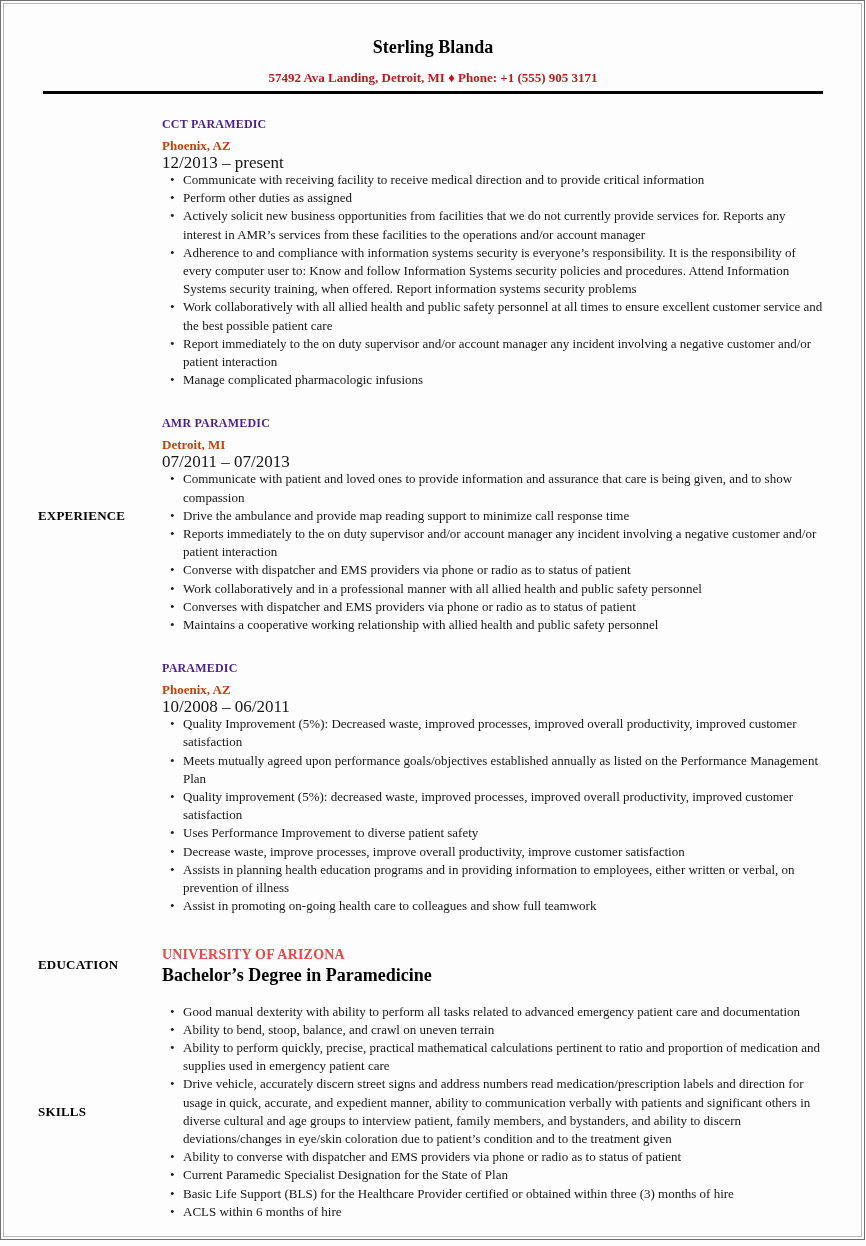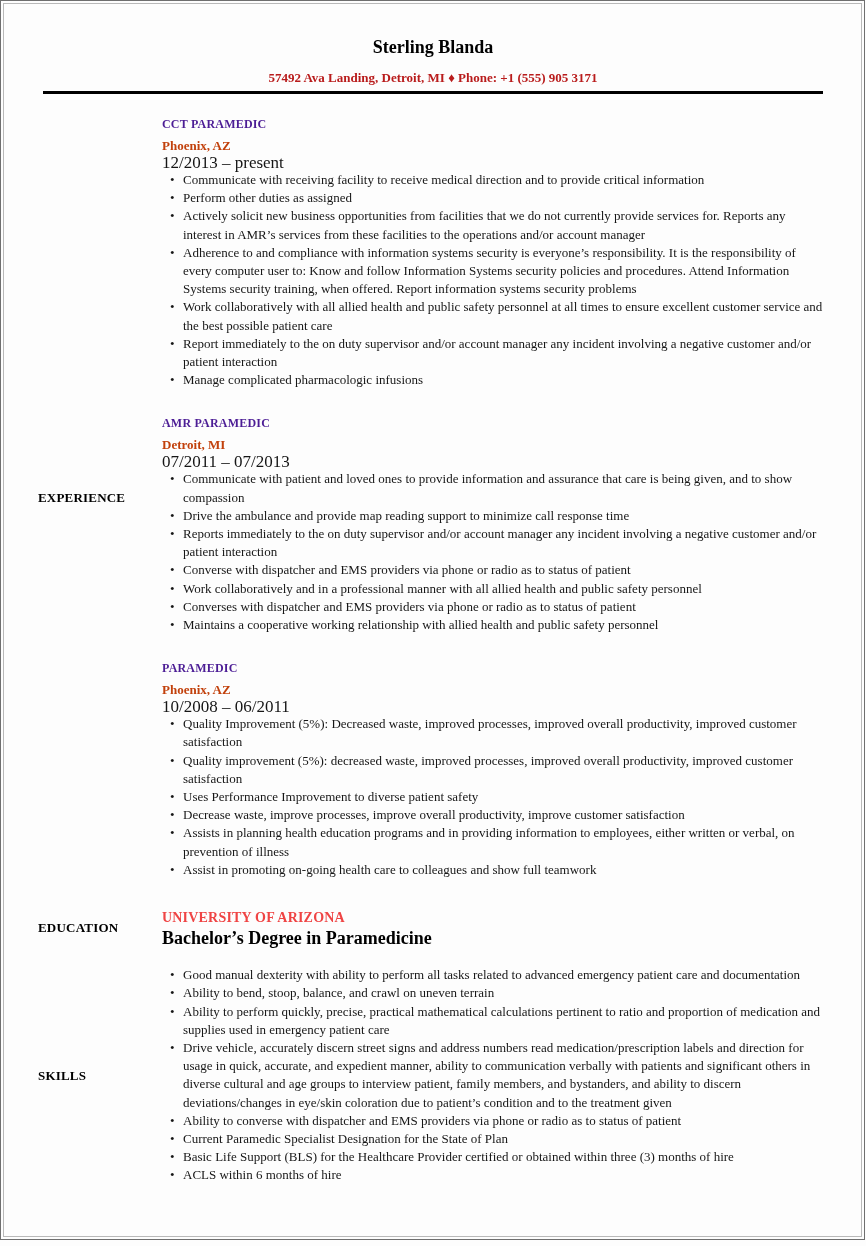--- a/index.html
+++ b/index.html
@@ -115,20 +115,21 @@
           <li>Maintains a cooperative working relationship with allied health and public safety personnel</li>
         </ul>
       </div>
 
       <div class="job">
         <div class="job-title">PARAMEDIC</div>
         <div class="job-location">Phoenix, AZ</div>
         <div class="job-dates">10/2008 – 06/2011</div>
         <ul class="bullets">
           <li>Quality Improvement (5%): Decreased waste, improved processes, improved overall productivity, improved customer satisfaction</li>
+          <li>Meets mutually agreed upon performance goals/objectives established annually as listed on the Performance Management Plan</li>
           <li>Quality improvement (5%): decreased waste, improved processes, improved overall productivity, improved customer satisfaction</li>
           <li>Uses Performance Improvement to diverse patient safety</li>
           <li>Decrease waste, improve processes, improve overall productivity, improve customer satisfaction</li>
           <li>Assists in planning health education programs and in providing information to employees, either written or verbal, on prevention of illness</li>
           <li>Assist in promoting on-going health care to colleagues and show full teamwork</li>
         </ul>
       </div>
 
     </div>
   </div>

